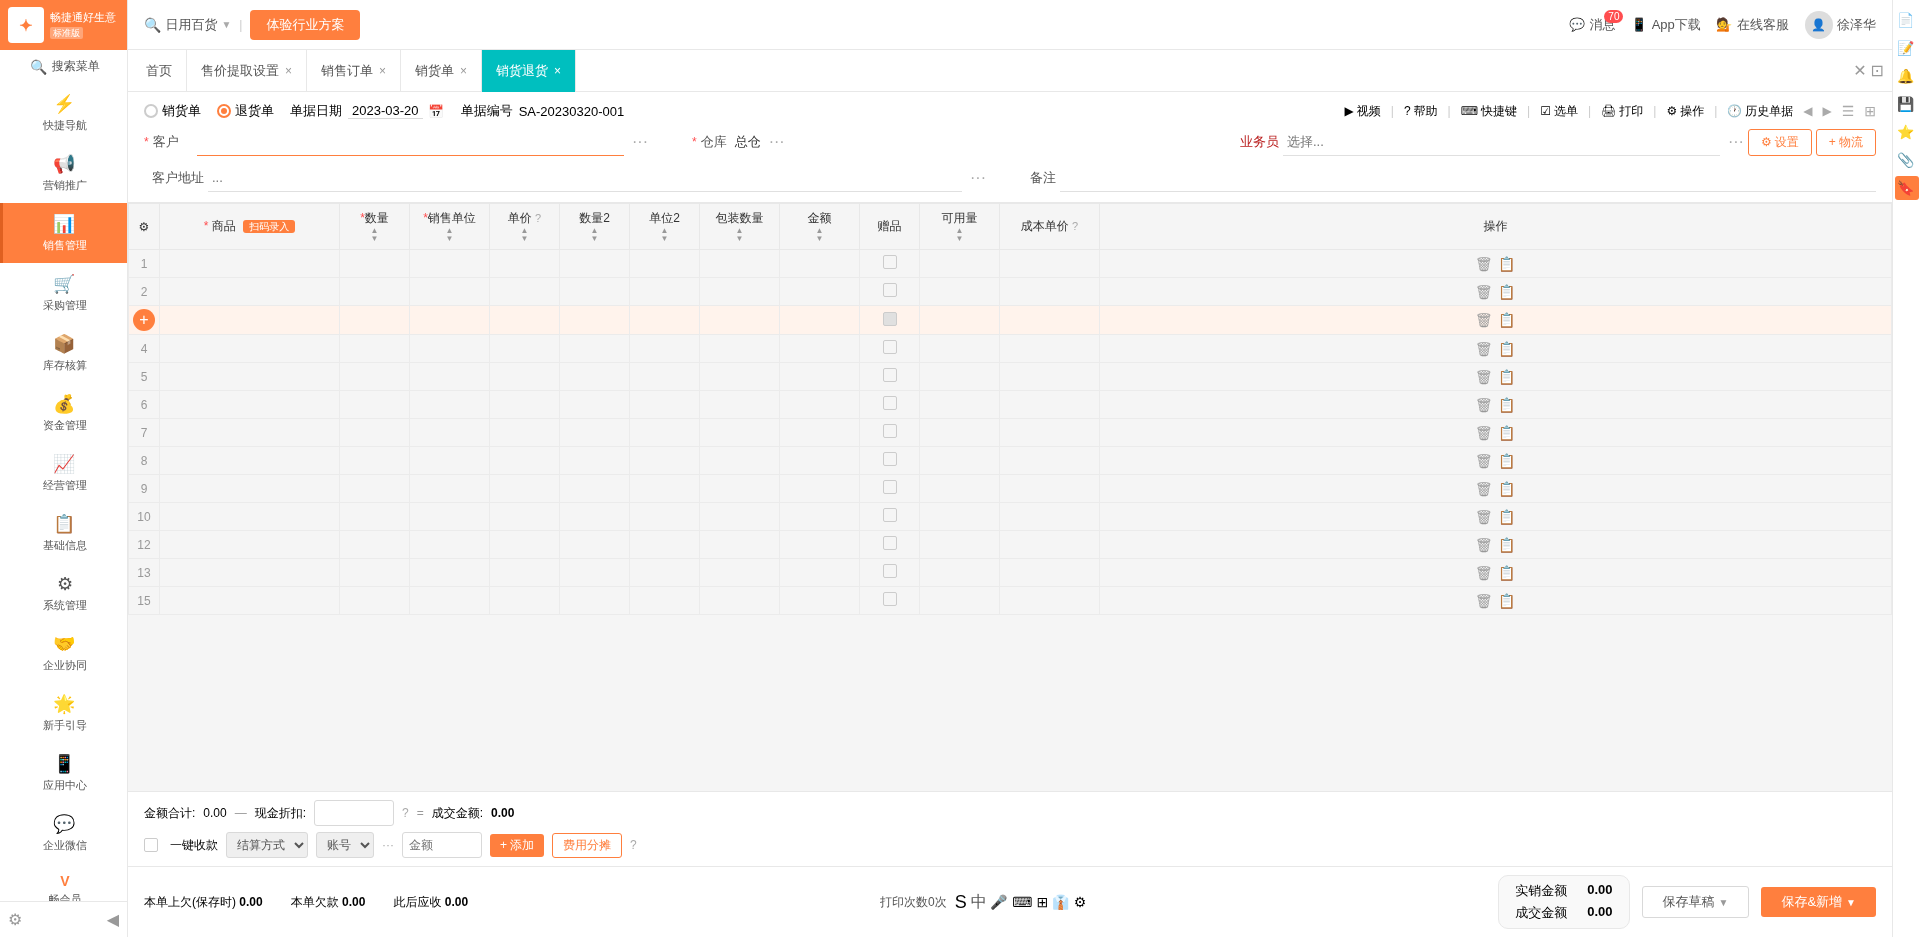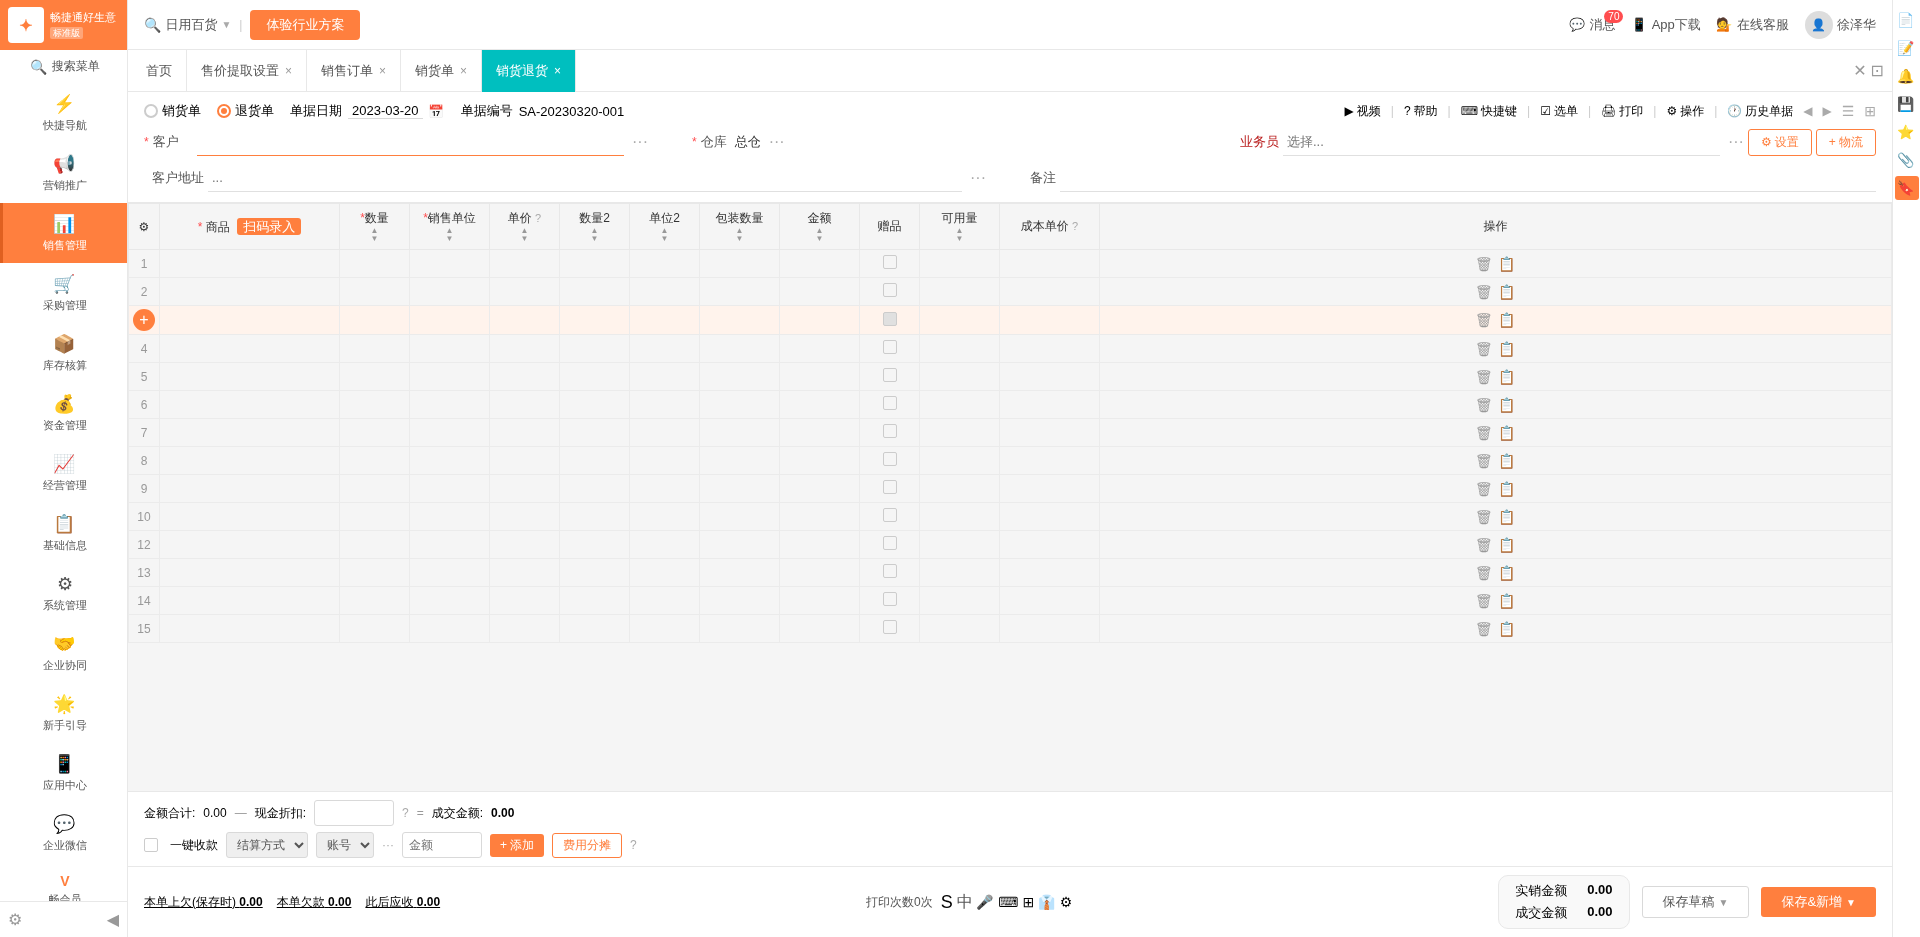--- a/index.html
+++ b/index.html
@@ -351,21 +351,21 @@
       <div style="flex:1;overflow:auto;">
         <table class="data-table">
           <thead>
             <tr>
               <th style="width:30px;">
                 <span>⚙</span>
               </th>
               <th style="width:180px;">
                 <span style="color:#ff4d4f;">*</span>
                 <span>商品</span>
-                <span style="background:#ff7f3e;color:#fff;padding:1px 6px;border-radius:3px;font-size:13px;margin-left:4px;cursor:pointer;margin-top:28px;">扫码录入</span>
+                <span style="background:#ff7f3e;color:#fff;padding:1px 6px;border-radius:3px;font-size:10px;margin-left:4px;cursor:pointer;margin-top:28px;">扫码录入</span>
               </th>
               <th style="width:70px;">
                 <span style="color:#ff4d4f;">*</span>数量
                 <span class="sort-arrows">
                     <span>▲</span>
                     <span>▼</span>
                   </span>
               </th>
               <th style="width:80px;">
                 <span style="color:#ff4d4f;">*</span>销售单位
@@ -646,40 +646,20 @@
                 <td></td>
                 <td>
                   <div class="row-actions">
                     <span class="row-action-btn">🗑</span>
                     <span class="row-action-btn">📋</span>
                   </div>
                 </td>
               </tr>
             <tr>
                 <td class="row-num">13</td>
-                <td></td>
-                <td></td>
-                <td></td>
-                <td></td>
-                <td></td>
-                <td></td>
-                <td></td>
-                <td></td>
-                <td class="checkbox-cell"><span class="checkbox"></span></td>
-                <td></td>
-                <td></td>
-                <td>
-                  <div class="row-actions">
-                    <span class="row-action-btn">🗑</span>
-                    <span class="row-action-btn">📋</span>
-                  </div>
-                </td>
-              </tr>
-            <tr>
-                <td class="row-num">14</td>
                 <td></td>
                 <td></td>
                 <td></td>
                 <td></td>
                 <td></td>
                 <td></td>
                 <td></td>
                 <td></td>
                 <td class="checkbox-cell"><span class="checkbox"></span></td>
                 <td></td>
@@ -744,21 +724,21 @@
             <span>添加</span>
           </button>
           <button class="footer-split-btn">
             <span>费用分摊</span>
           </button>
           <span style="color:#aaa;cursor:pointer;font-size:12px;">?</span>
         </div>
       </div>
 
       <div style="background:#fff;border-top:1px solid #e8e8e8;padding:8px 16px;display:flex;align-items:center;justify-content:space-between;">
-        <div style="display:flex;align-items:center;gap:14px;font-size:12px;text-decoration:underline;">
+        <div style="display:flex;align-items:center;gap:28px;font-size:12px;">
           <span>
             <span>本单上欠(保存时)</span>
             <span style="font-weight:bold;">0.00</span>
           </span>
           <span>
             <span>本单欠款</span>
             <span style="font-weight:bold;">0.00</span>
           </span>
           <span>
             <span>此后应收</span>

